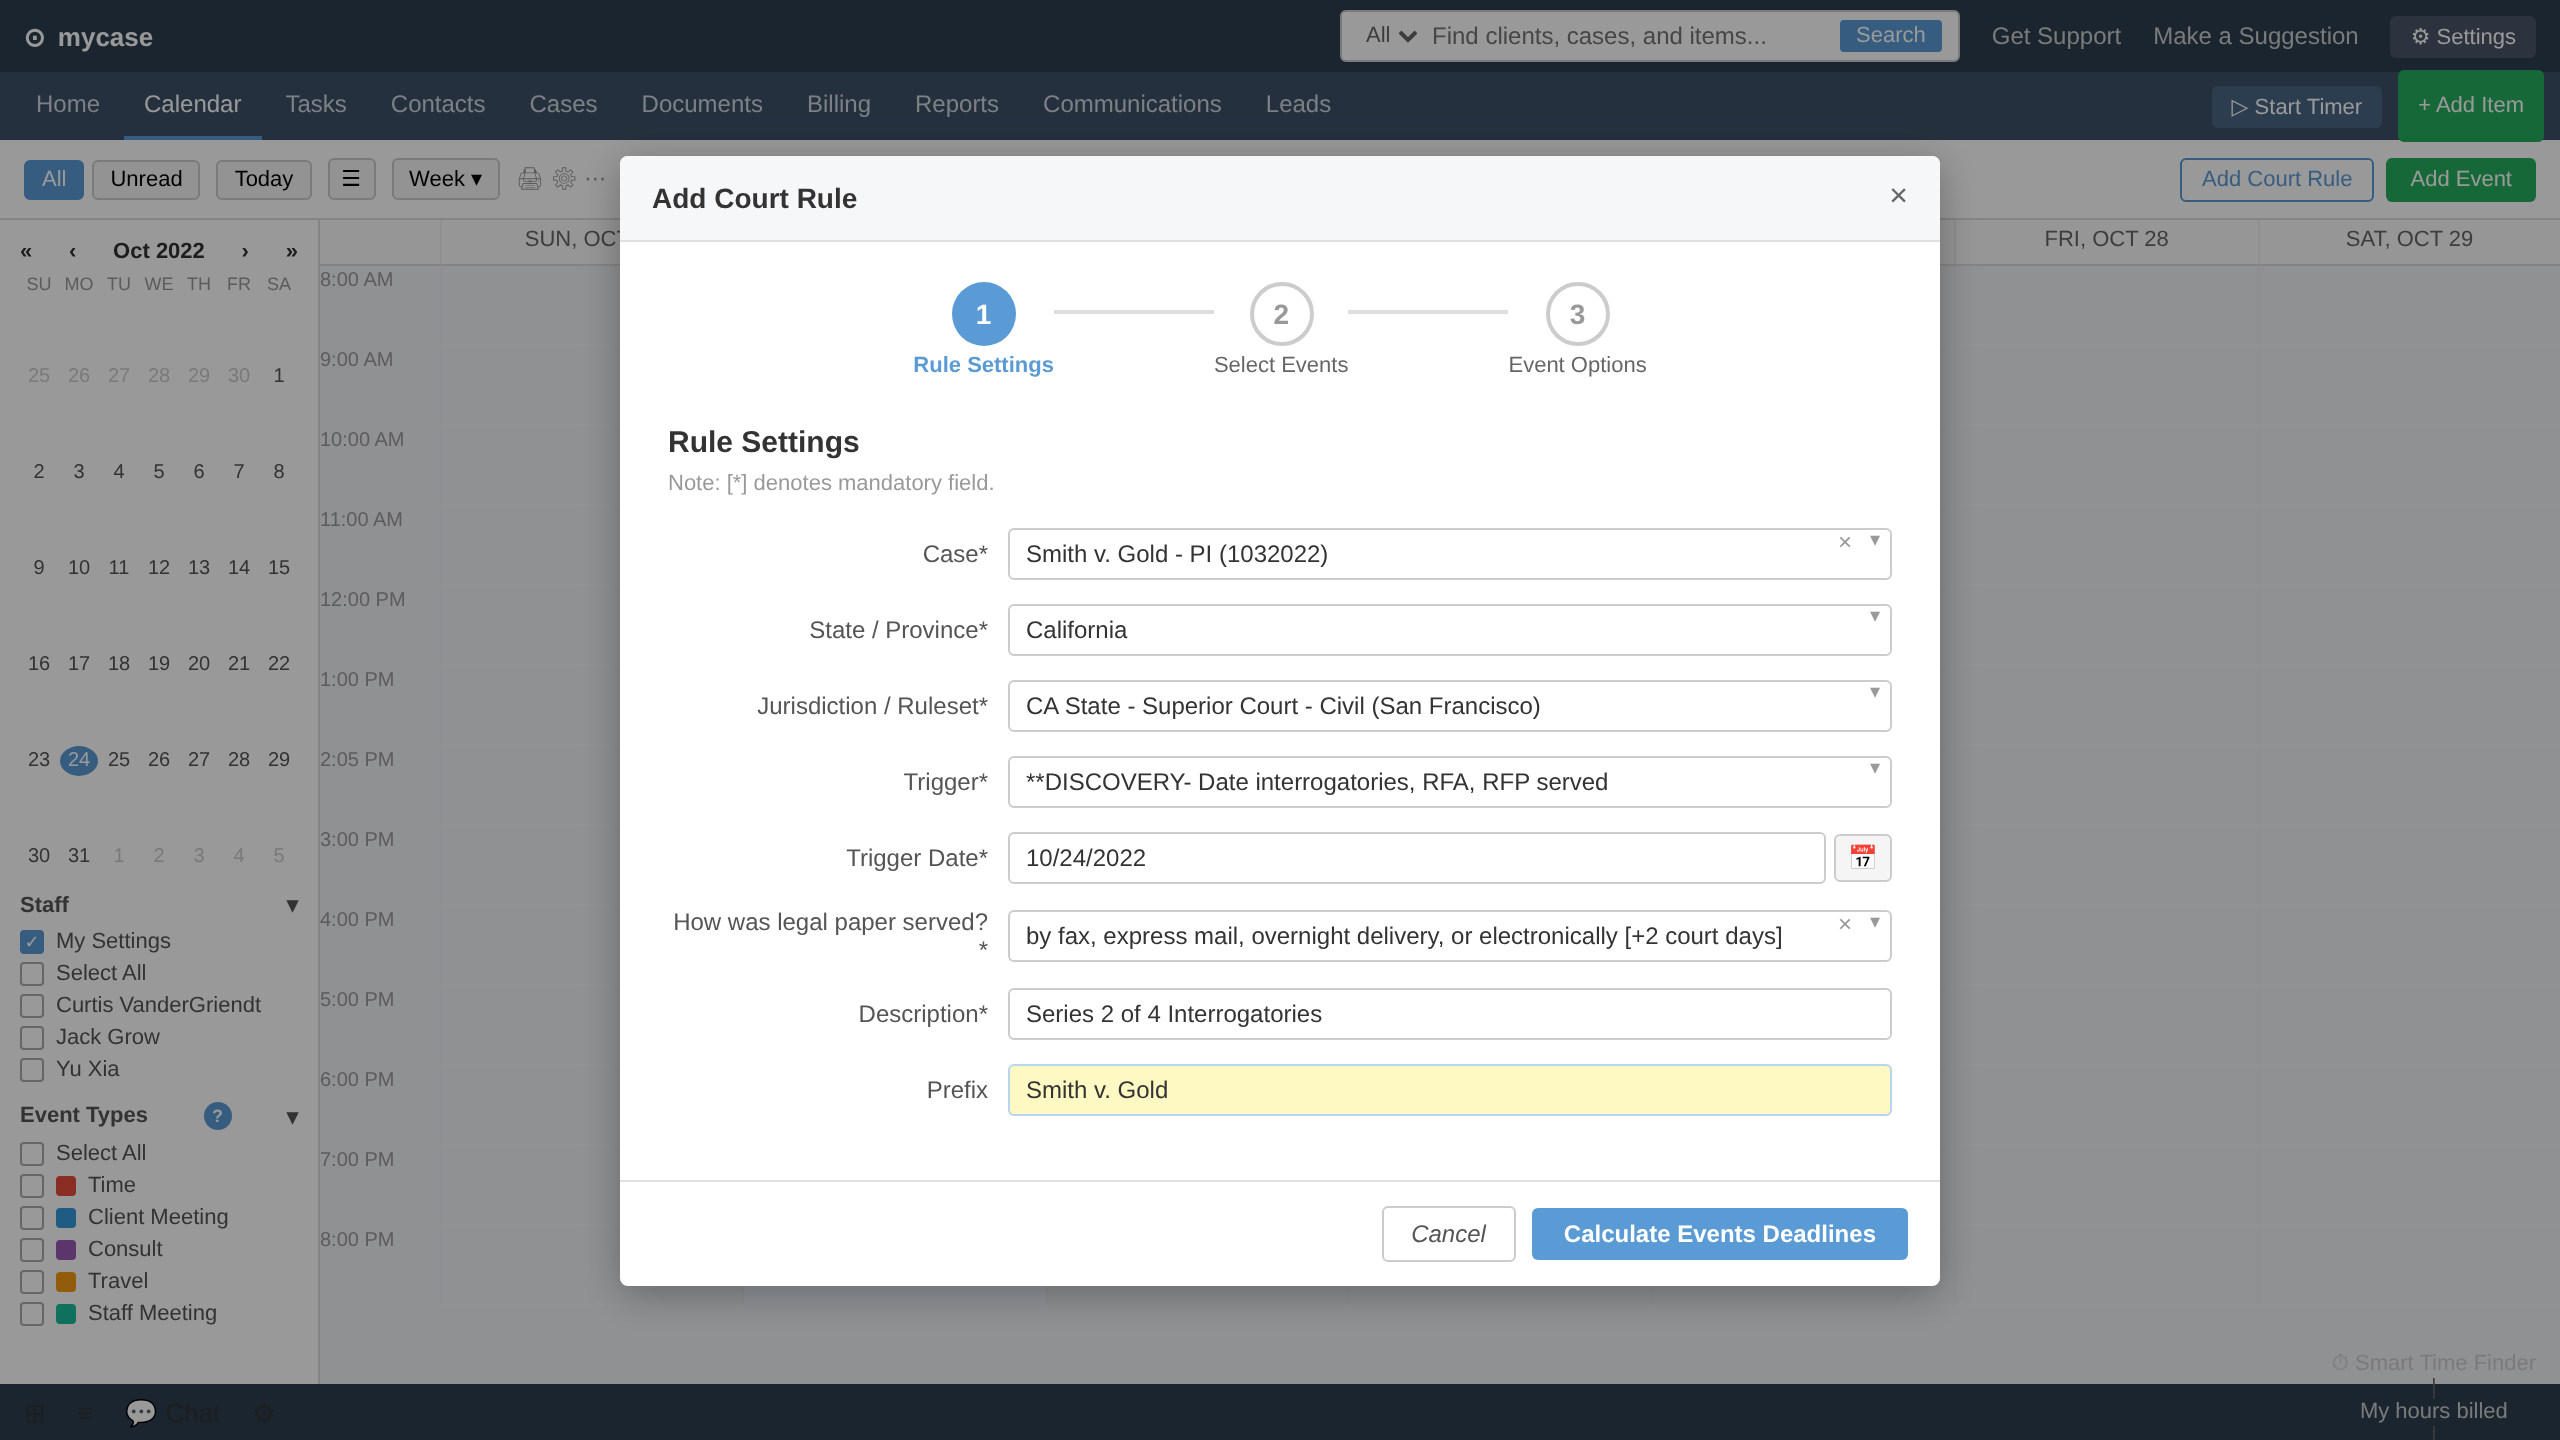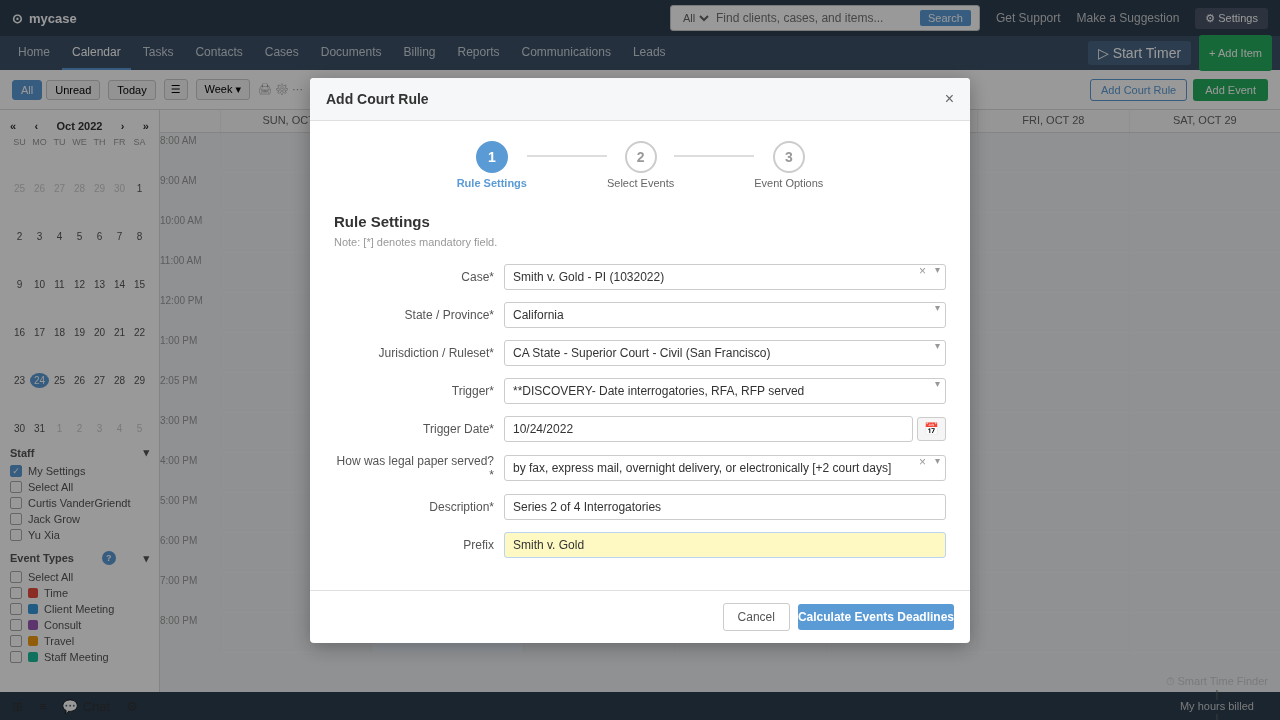--- a/index.html
+++ b/index.html
@@ -9,21 +9,21 @@
     .top-nav { background: #2c3e50; height: 36px; display: flex; align-items: center; padding: 0 12px; justify-content: space-between; }
     .top-nav-left { display: flex; align-items: center; gap: 6px; color: #fff; font-size: 13px; font-weight: 600; }
     .top-nav-right { display: flex; align-items: center; gap: 16px; color: #ccc; font-size: 12px; }
     .top-nav-right a { color: #ccc; text-decoration: none; }
 
     
     .main-nav { background: #3d5166; height: 34px; display: flex; align-items: center; padding: 0 8px; gap: 2px; }
     .main-nav a { color: #cdd5de; font-size: 12px; padding: 0 10px; height: 34px; display: flex; align-items: center; text-decoration: none; border-bottom: 2px solid transparent; }
     .main-nav a.active { color: #fff; border-bottom: 2px solid #5b9bd5; }
     .main-nav-right { margin-left: auto; display: flex; align-items: center; gap: 8px; }
-    .btn-start-timer { background: #4a6785; color: #fff; border: none; padding: 4px 10px; border-radius: 3px; font-size: 14px; cursor: pointer; display: flex; align-items: center; gap: 4px; }
+    .btn-start-timer { background: #4a6785; color: #fff; border: none; padding: 4px 10px; border-radius: 3px; font-size: 11px; cursor: pointer; display: flex; align-items: center; gap: 4px; }
     .btn-add-item { background: #27ae60; color: #fff; border: none; padding: 12px 10px; border-radius: 3px; font-size: 11px; cursor: pointer; }
 
     
     .search-bar { background: #fff; border: 1px solid #ccc; padding: 0 8px; height: 26px; display: flex; align-items: center; gap: 4px; border-radius: 3px; }
     .search-input { border: none; outline: none; font-size: 12px; width: 200px; color: #666; }
     .search-btn { background: #5b9bd5; color: #fff; border: none; padding: 2px 8px; border-radius: 2px; font-size: 11px; cursor: pointer; }
 
     
     .cal-header { background: #fff; border-bottom: 1px solid #ddd; padding: 6px 12px; display: flex; align-items: center; justify-content: space-between; height: 40px; }
     .cal-header-left { display: flex; align-items: center; gap: 8px; }
@@ -97,22 +97,22 @@
     .form-select { flex: 1; border: 1px solid #ccc; border-radius: 3px; padding: 5px 24px 5px 8px; font-size: 12px; color: #333; background: #fff; outline: none; appearance: none; }
     .select-arrow { position: absolute; right: 6px; color: #999; font-size: 10px; pointer-events: none; }
     .select-x { position: absolute; right: 20px; color: #999; font-size: 12px; cursor: pointer; }
     .date-input-wrapper { flex: 1; display: flex; align-items: center; gap: 4px; }
     .date-input { flex: 1; border: 1px solid #ccc; border-radius: 3px; padding: 5px 8px; font-size: 12px; color: #333; background: #fff; outline: none; }
     .cal-icon { background: #f5f5f5; border: 1px solid #ccc; border-radius: 3px; padding: 4px 6px; cursor: pointer; font-size: 12px; color: #666; }
     .prefix-input { flex: 1; border: 1px solid #b8d4f0; border-radius: 3px; padding: 5px 8px; font-size: 12px; color: #333; background: #fef9c3; outline: none; }
 
     
     .modal-footer { padding: 12px 16px; border-top: 1px solid #e0e0e0; display: flex; align-items: center; justify-content: flex-end; gap: 8px; }
-    .btn-cancel { background: #fff; border: 1px solid #ccc; color: #555; padding: 6px 14px; border-radius: 3px; font-size: 12px; cursor: pointer; }
-    .btn-calculate { background: #5b9bd5; color: #fff; border: none; padding: 6px 0; border-radius: 3px; font-size: 12px; cursor: pointer; font-weight: 600; }
+    .btn-cancel { background: #fff; border: 1px solid #ccc; color: #555; padding: 6px 14px; border-radius: 3px; font-size: 12px; cursor: pointer; font-style: italic; }
+    .btn-calculate { background: #5b9bd5; color: #fff; border: none; padding: 6px 16px; border-radius: 3px; font-size: 12px; cursor: pointer; font-weight: 600; }
 
     
     .settings-btn { background: #4a5568; color: #fff; border: none; padding: 4px 10px; border-radius: 3px; font-size: 11px; cursor: pointer; display: flex; align-items: center; gap: 4px; }
   </style>
 </head>
 <body>
 
 <div class="top-nav">
   <div class="top-nav-left">
     <span>⊙</span>

